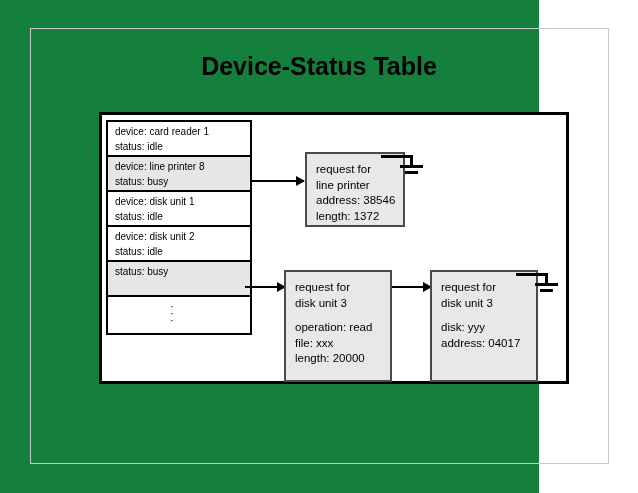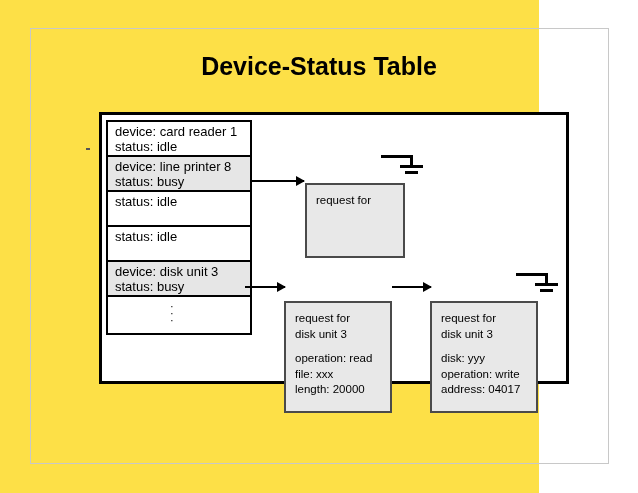--- a/index.html
+++ b/index.html
@@ -12,21 +12,21 @@
     height: 493px;
     font-family: "Liberation Sans", sans-serif;
     -webkit-font-smoothing: antialiased;
   }
 
   #slide {
     position: absolute;
     left: 0; top: 0;
     width: 539px;
     height: 493px;
-    background: #fde047;
+    background: #15803d;
   }
 
   
   .slide-border {
     position: absolute;
     left: 30px;
     top: 28px;
     width: 579px;
     height: 436px;
     border: 1px solid #c8c8c8;
@@ -80,21 +80,21 @@
   }
   .dev-row {
     height: 35px;
     box-sizing: border-box;
     border-bottom: 2px solid #000000;
     padding: 3px 0 0 7px;
     background: #ffffff;
   }
   .dev-row.busy { background: #e6e6e6; }
   .dev-line {
-    font-size: 13px;
+    font-size: 10px;
     line-height: 14.5px;
     color: #000000;
     white-space: nowrap;
   }
   .dots-row {
     height: 36px;
     box-sizing: border-box;
     background: #ffffff;
     position: relative;
   }
@@ -109,21 +109,20 @@
   }
   .vdots span { display: block; }
 
   
   .req-box {
     position: absolute;
     background: #e8e8e8;
     border: 2px solid #4a4a4a;
     box-sizing: border-box;
     padding: 8px 0 0 9px;
-    margin-top: 31px;
   }
   .req-line {
     font-size: 11.5px;
     line-height: 15.5px;
     color: #000000;
     white-space: nowrap;
   }
   .req-line.gap { height: 9px; }
 
   #req-printer {
@@ -225,29 +224,30 @@
       <div class="dev-line">device: card reader 1</div>
       <div class="dev-line">status: idle</div>
     </div>
 
     <div class="dev-row busy">
       <div class="dev-line">device: line printer 8</div>
       <div class="dev-line">status: busy</div>
     </div>
 
     <div class="dev-row">
+      <div class="dev-line">device: disk unit 1</div>
       <div class="dev-line">status: idle</div>
     </div>
 
     <div class="dev-row">
+      <div class="dev-line">device: disk unit 2</div>
       <div class="dev-line">status: idle</div>
     </div>
 
     <div class="dev-row busy">
-      <div class="dev-line">device: disk unit 3</div>
       <div class="dev-line">status: busy</div>
     </div>
 
     <div class="dots-row">
       <div class="vdots">
         <span>·</span>
         <span>·</span>
         <span>·</span>
       </div>
     </div>
@@ -259,20 +259,23 @@
   </div>
   <div class="arrow" id="arrow-disk1">
     <div class="head"></div>
   </div>
   <div class="arrow" id="arrow-disk2">
     <div class="head"></div>
   </div>
 
   <div class="req-box" id="req-printer">
     <div class="req-line">request for</div>
+    <div class="req-line">line printer</div>
+    <div class="req-line">address: 38546</div>
+    <div class="req-line">length: 1372</div>
   </div>
 
   <div class="ground" id="ground-printer">
     <div class="lead"></div>
     <div class="drop"></div>
     <div class="g1"></div>
     <div class="g2"></div>
   </div>
 
   <div class="req-box" id="req-disk-1">
@@ -282,21 +285,20 @@
     <div class="req-line">operation: read</div>
     <div class="req-line">file: xxx</div>
     <div class="req-line">length: 20000</div>
   </div>
 
   <div class="req-box" id="req-disk-2">
     <div class="req-line">request for</div>
     <div class="req-line">disk unit 3</div>
     <div class="req-line gap"></div>
     <div class="req-line">disk: yyy</div>
-    <div class="req-line">operation: write</div>
     <div class="req-line">address: 04017</div>
   </div>
 
   <div class="ground" id="ground-disk2">
     <div class="lead"></div>
     <div class="drop"></div>
     <div class="g1"></div>
     <div class="g2"></div>
   </div>
 

